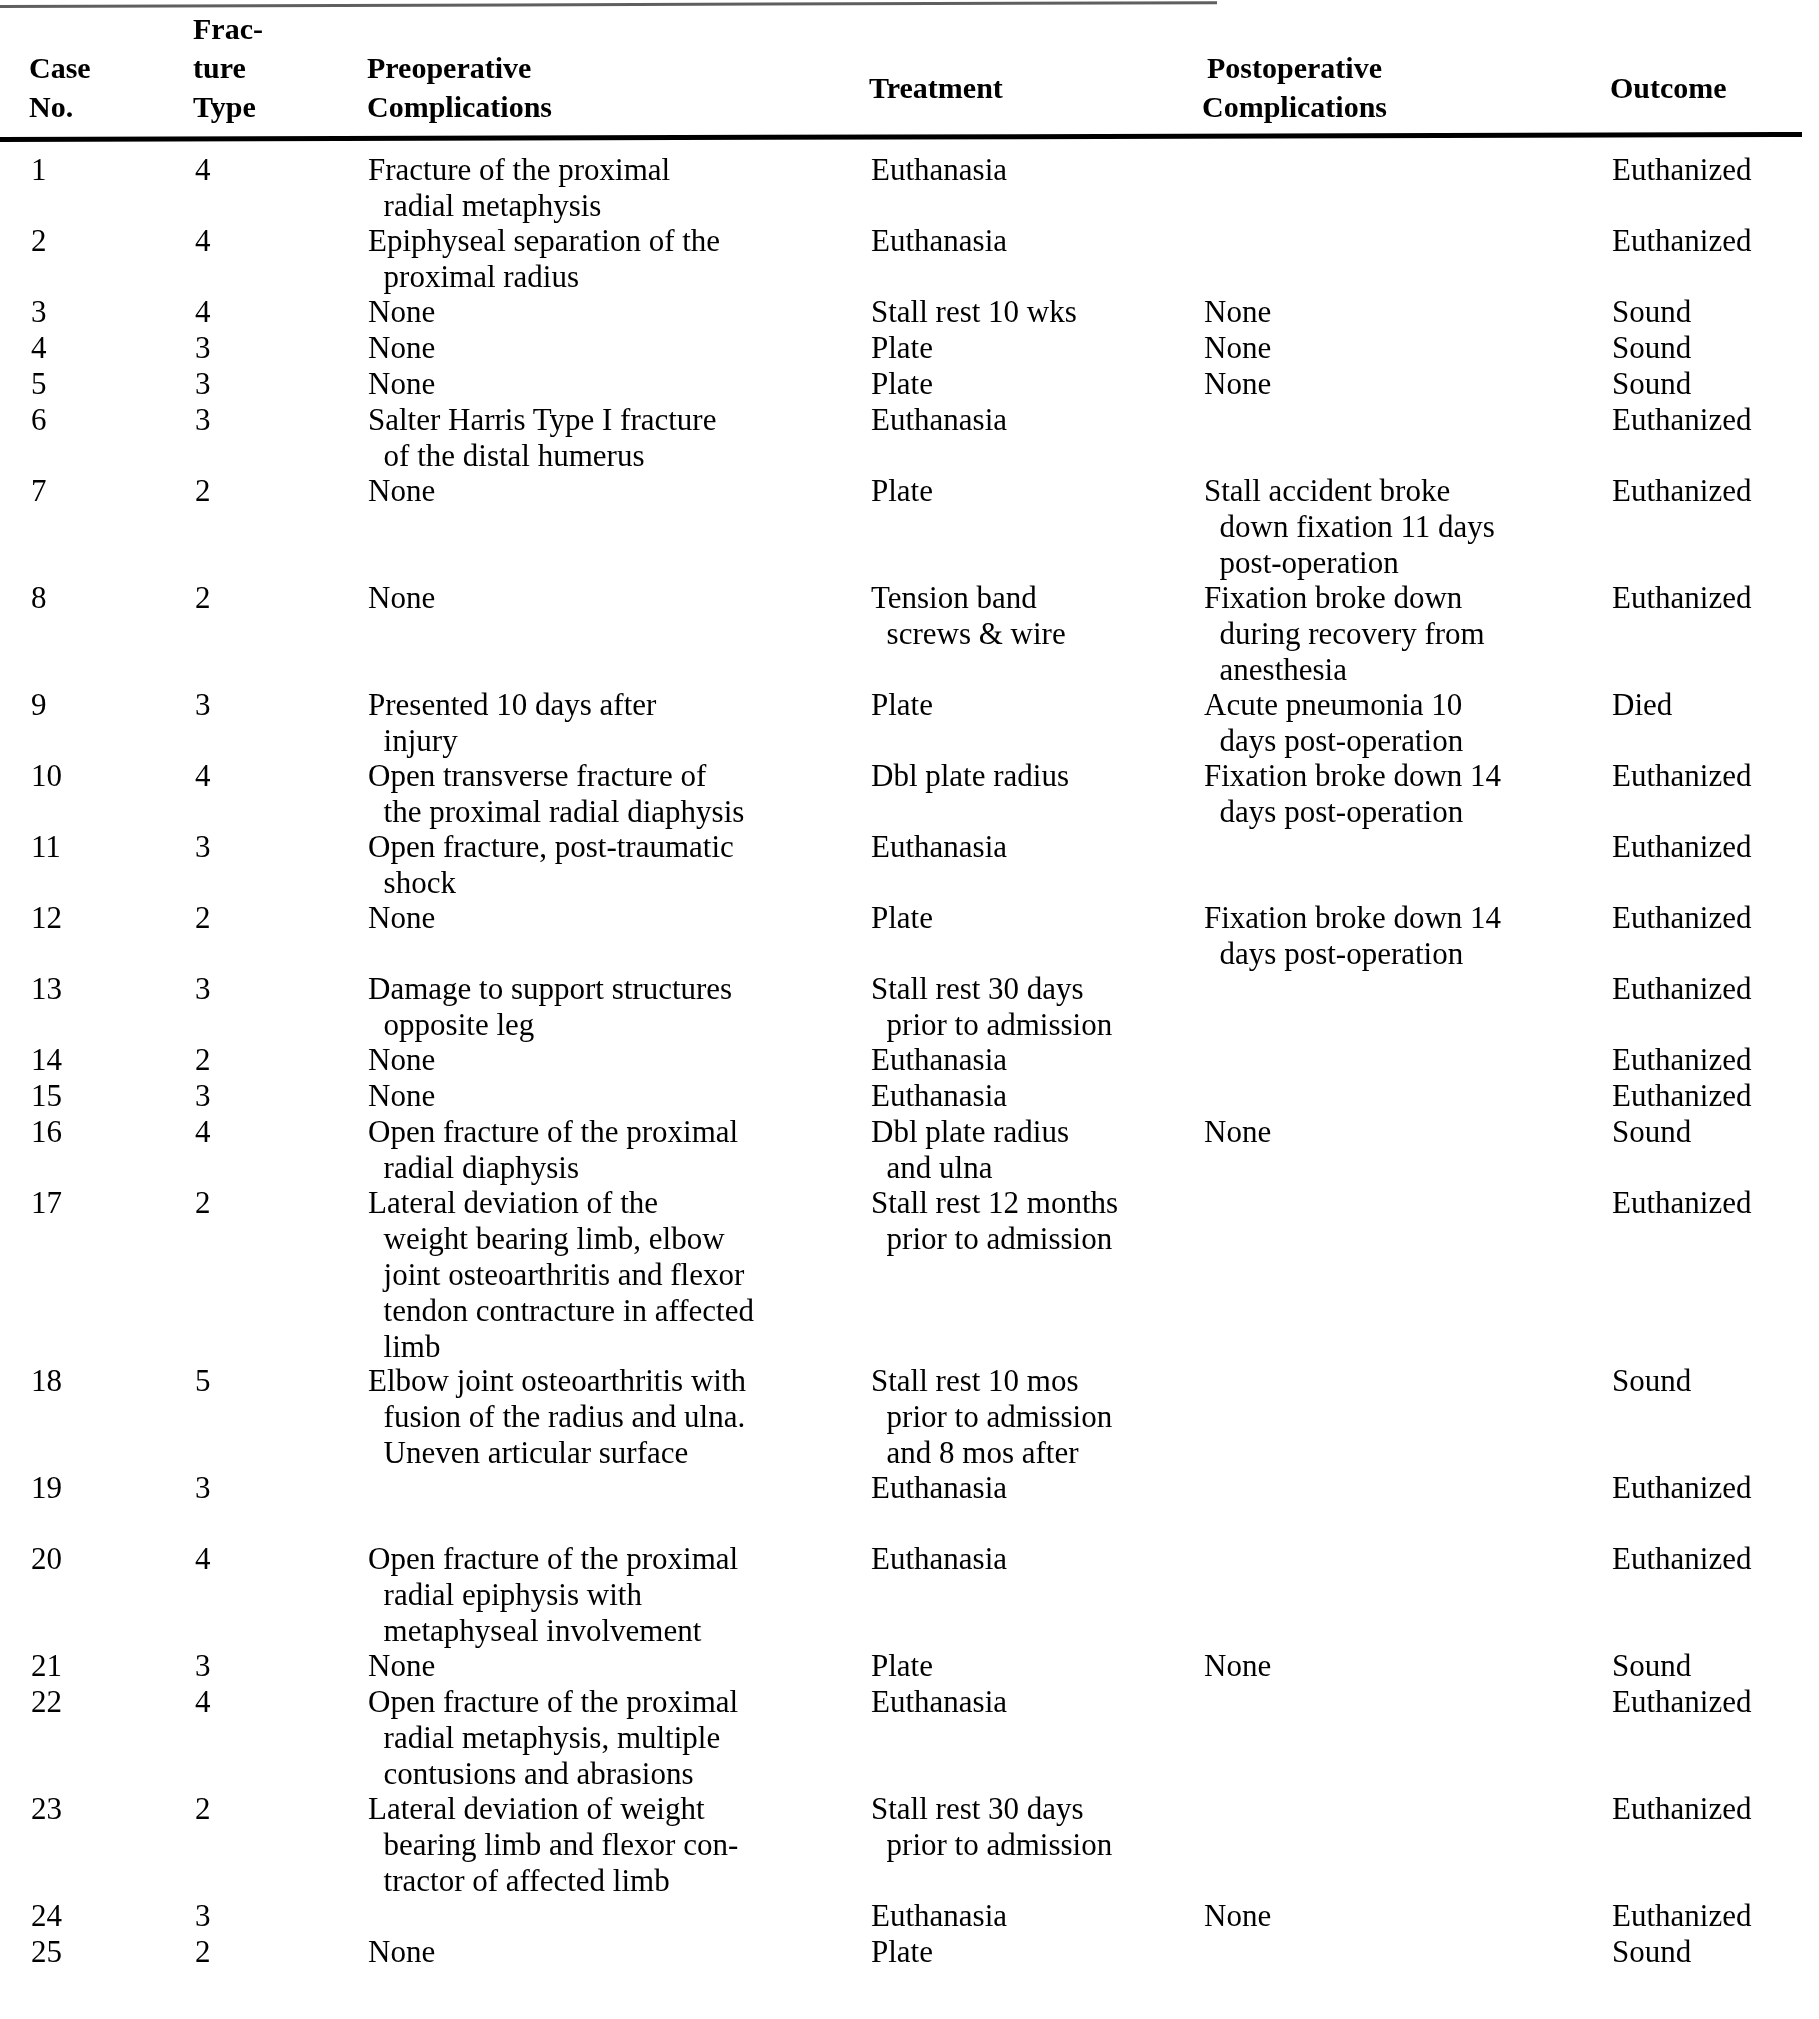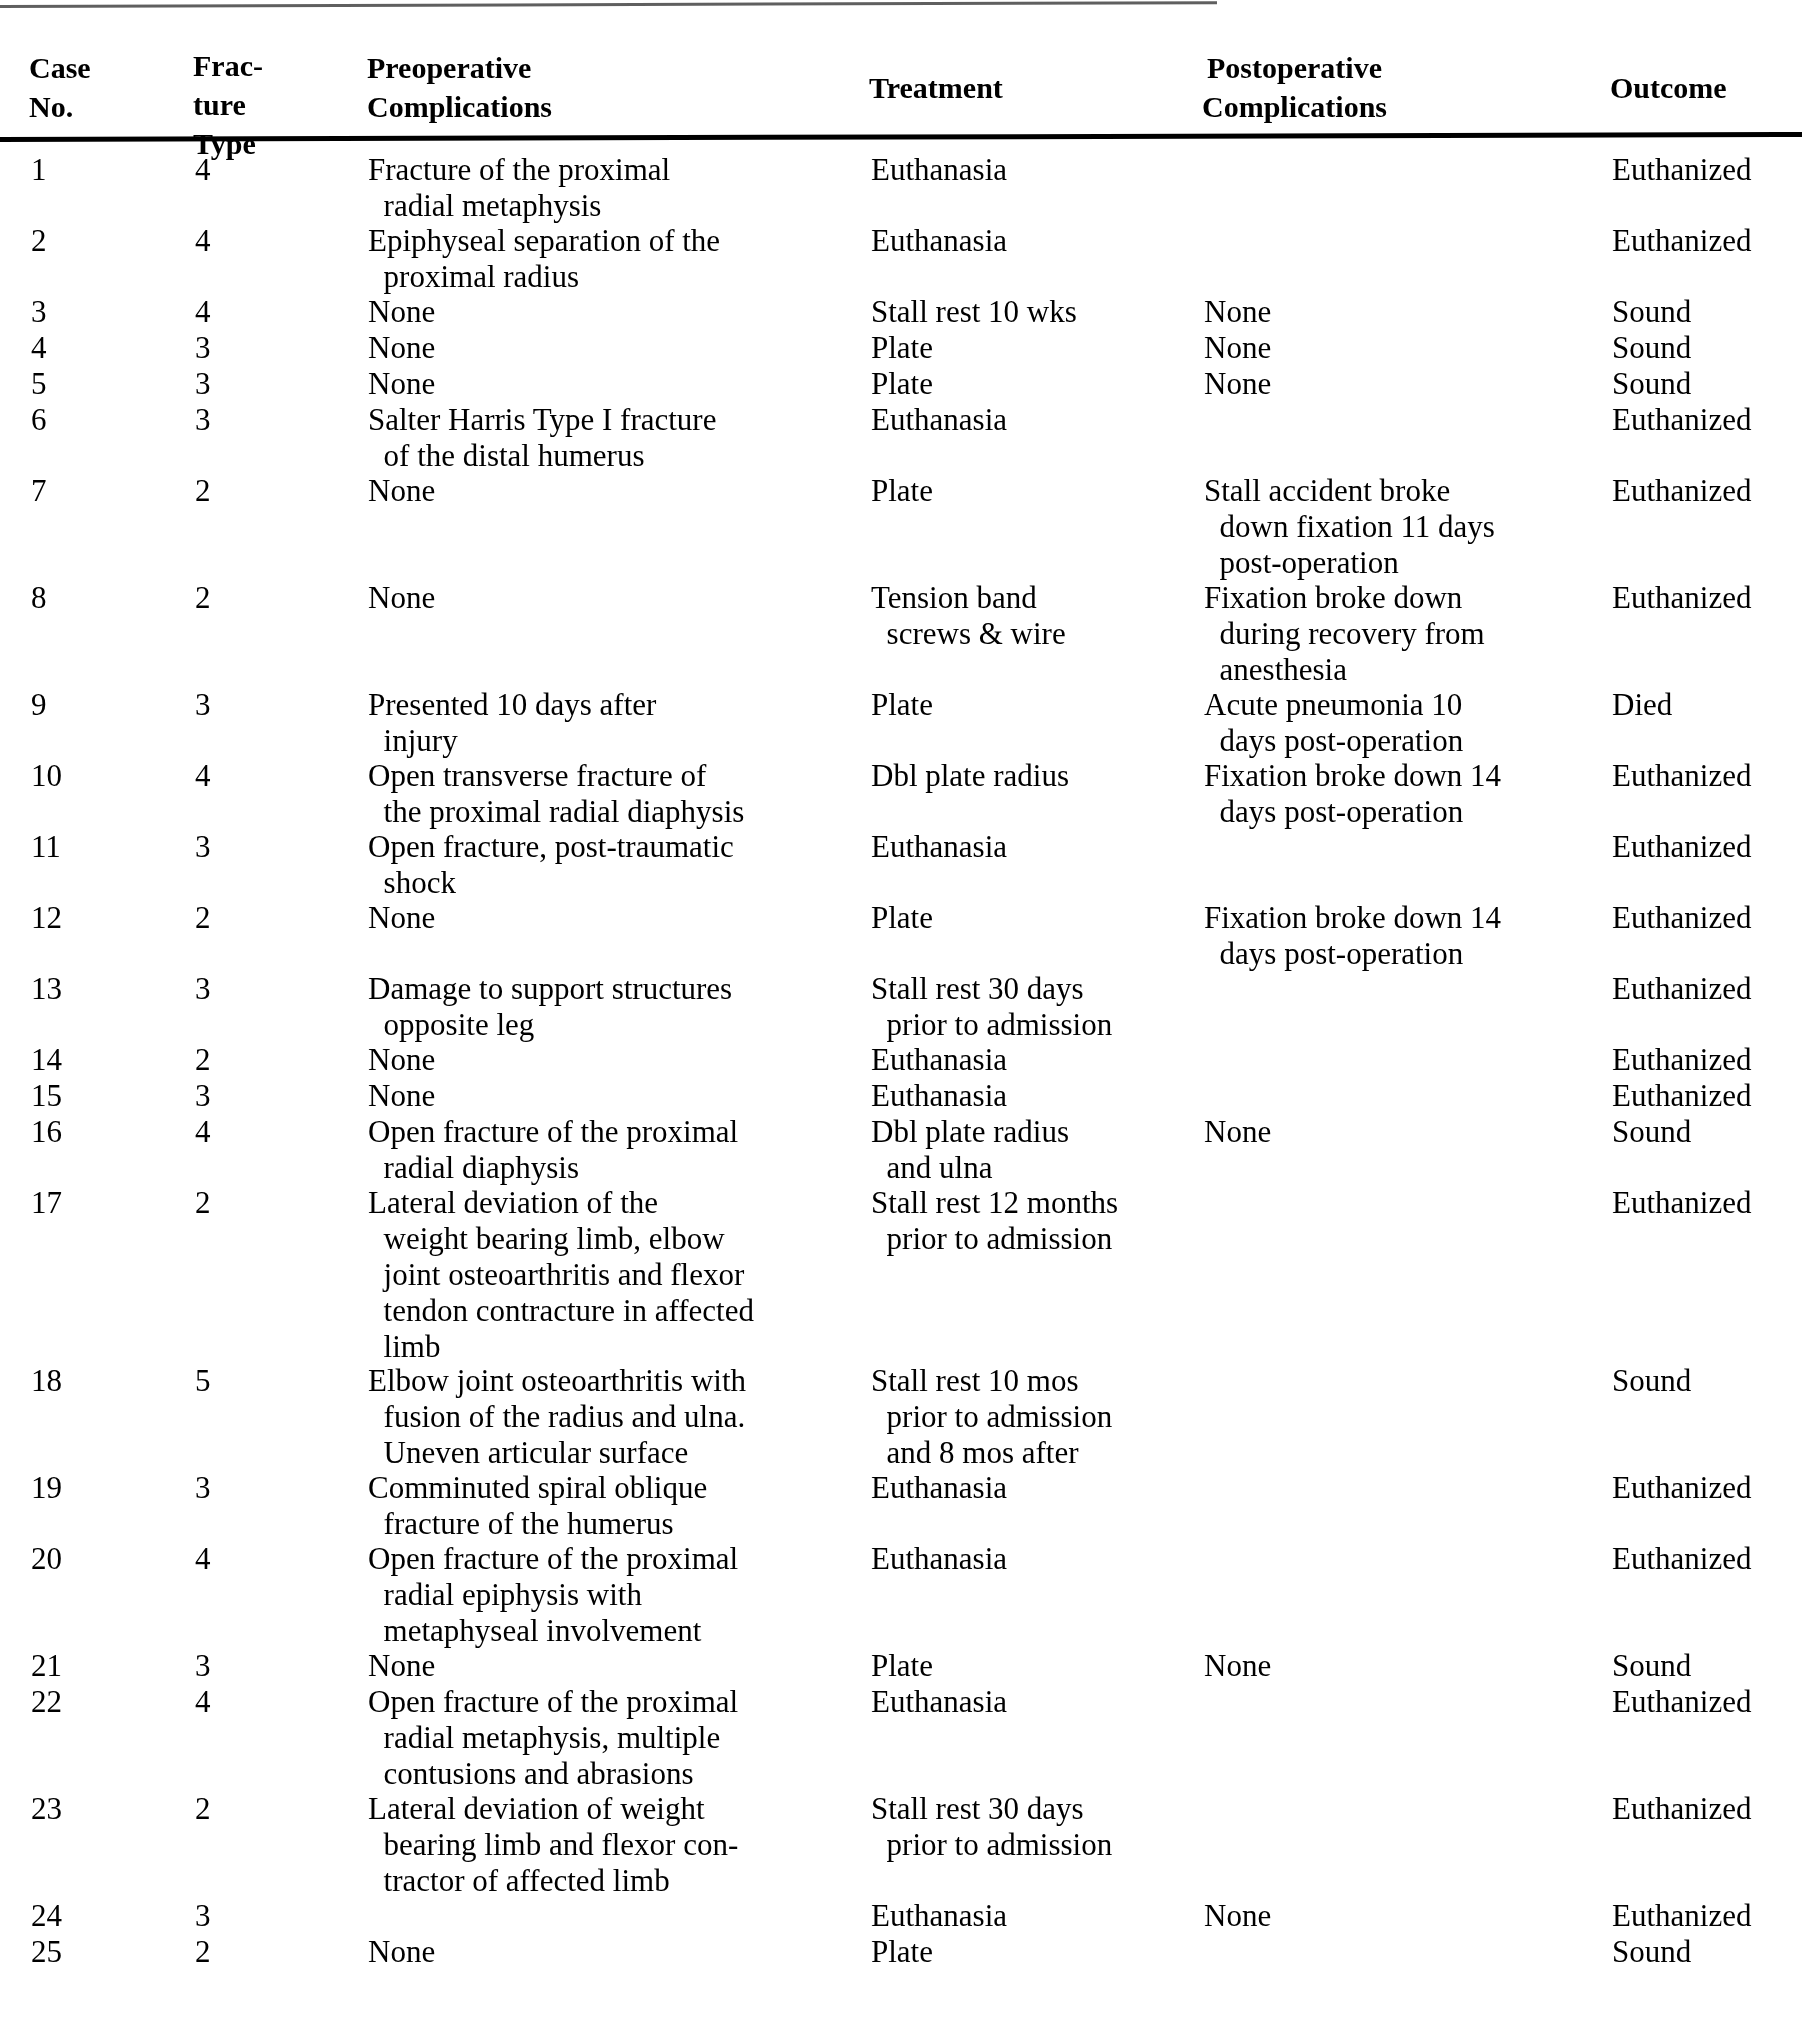--- a/index.html
+++ b/index.html
@@ -48,21 +48,21 @@
 
   
   .hdr {
     position: absolute;
     font-weight: bold;
     font-size: 30px;
     line-height: 39px;
     white-space: pre-line;
   }
   .hdr-case { left: 29px;   top: 48px; }
-  .hdr-type { left: 193px;  top: 8.7px; margin-top: 37px; }
+  .hdr-type { left: 193px;  top: 8.7px; }
   .hdr-pre  { left: 367px;  top: 48px; }
   .hdr-trt  { left: 869px; top: 68px; }
   .hdr-post { left: 1202px; top: 48px; text-align: center; }
   .hdr-out  { left: 1610px; top: 68px; }
 
   
   .rows {
     position: absolute;
     left: 0;
     top: 152px;
@@ -280,22 +280,20 @@
 Uneven articular surface</div>
         <div class="cell c-trt hang">Stall rest 10 mos
 prior to admission
 and 8 mos after</div>
         <div class="cell c-post"></div>
         <div class="cell c-out">Sound</div>
       </div>
       <div class="row" style="height: 71px;">
         <div class="cell c-case">19</div>
         <div class="cell c-type">3</div>
-        <div class="cell c-pre hang">Comminuted spiral oblique
-fracture of the humerus</div>
         <div class="cell c-trt">Euthanasia</div>
         <div class="cell c-post"></div>
         <div class="cell c-out">Euthanized</div>
       </div>
       <div class="row" style="height: 107px;">
         <div class="cell c-case">20</div>
         <div class="cell c-type">4</div>
         <div class="cell c-pre hang">Open fracture of the proximal
 radial epiphysis with
 metaphyseal involvement</div>

